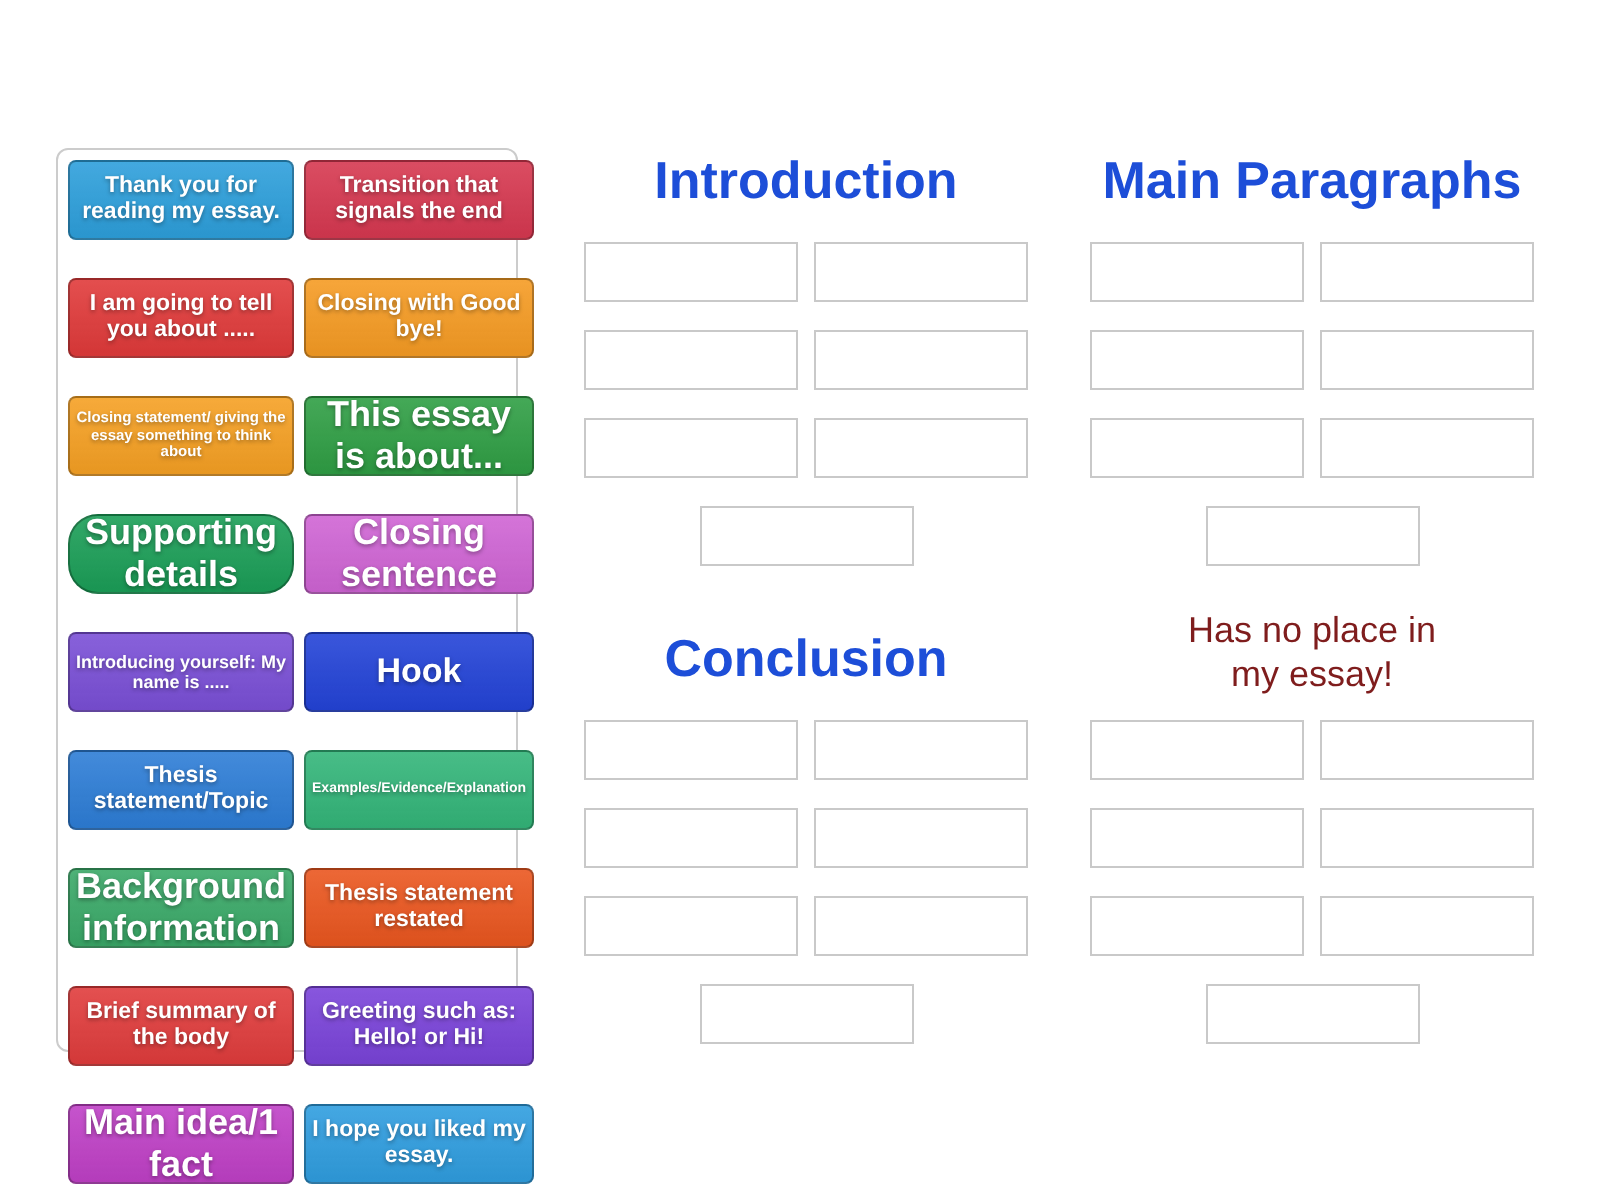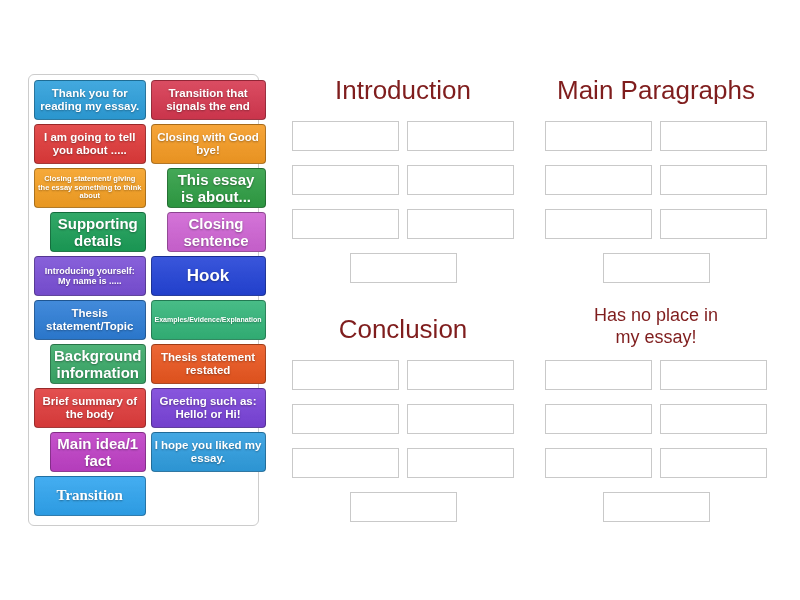--- a/index.html
+++ b/index.html
@@ -5,44 +5,44 @@
   * { box-sizing: border-box; }
   html, body { margin: 0; padding: 0; }
   body { font-family: "Liberation Sans", sans-serif; background: #fff; }
   #stage { position: relative; width: 800px; height: 600px; background: #ffffff; overflow: hidden; }
 
   
   #word-bank {
     position: absolute; left: 28px; top: 74px; width: 231px; height: 452px;
     border: 1px solid #cccccc; border-radius: 6px; padding: 5px;
     display: grid; grid-template-columns: 1fr 1fr; grid-auto-rows: 40px;
-    gap: 4px 5px; align-content: start; background: #fff;
+    gap: 19px 5px; align-content: start; background: #fff;
   }
   .tile {
     display: flex; align-items: center; justify-content: center; text-align: center;
     color: #fff; font-weight: bold; line-height: 1.15;
     border: 1px solid rgba(0,0,0,0.28); border-radius: 4px; padding: 2px 3px;
     text-shadow: 0 1px 2px rgba(0,0,0,0.35);
     background-image: linear-gradient(rgba(255,255,255,0.10), rgba(0,0,0,0.06));
     cursor: grab; user-select: none;
   }
   .fs-micro { font-size: 7px; }
   .fs-tiny  { font-size: 7.5px; }
   .fs-small { font-size: 9px; text-align: center; }
   .fs-med   { font-size: 11.5px; }
-  .fs-large { font-size: 15px; margin-left: 16px; }
+  .fs-large { font-size: 18px; }
   .fs-xl    { font-size: 17px; }
   .fs-xl2   { font-size: 15px; font-family: Liberation Serif, serif; }
 
   
   .category { position: absolute; width: 222px; }
   .cat-header { display: flex; align-items: flex-start; justify-content: center; }
   .h46 { height: 46px; }
   .h55 { height: 55px; }
-  .cat-title { font-size: 26px; color: #7f1d1d; white-space: nowrap; }
+  .cat-title { font-size: 26px; color: #1d4ed8; white-space: nowrap; font-weight: bold; }
   .cat-title-sm { font-size: 18px; color: #7f1d1d; text-align: center; line-height: 1.22; max-width: 150px; }
   .slots { display: grid; grid-template-columns: 107px 107px; gap: 14px 8px; }
   .slot { height: 30px; background: #ffffff; border: 1px solid #c9c9c9; }
   .slot-center { grid-column: 1 / span 2; width: 107px; justify-self: center; }
 
   #cat-intro { left: 292px; top: 75px; }
   #cat-body { left: 545px; top: 75px; }
   #cat-conclusion { left: 292px; top: 314px; }
   #cat-noplace { left: 545px; top: 305px; }
 </style>
@@ -51,21 +51,21 @@
 
 <div id="stage">
 
   <div id="word-bank">
     <div class="tile fs-med" style="background-color: rgb(45, 159, 219);">Thank you for reading my essay.</div>
     <div class="tile fs-med" style="background-color: rgb(214, 56, 80);">Transition that signals the end</div>
     <div class="tile fs-med" style="background-color: rgb(224, 58, 58);">I am going to tell you about .....</div>
     <div class="tile fs-med" style="background-color: rgb(245, 155, 35);">Closing with Good bye!</div>
     <div class="tile fs-tiny" style="background-color: rgb(245, 160, 35);">Closing statement/ giving the essay something to think about</div>
     <div class="tile fs-large" style="background-color: rgb(47, 158, 68);">This essay is about...</div>
-    <div class="tile fs-large" style="background-color: rgb(27, 158, 87);">Supporting details</div>
+    <div class="tile fs-large" style="background-color: rgb(27, 158, 87); border-radius: 15px;">Supporting details</div>
     <div class="tile fs-large" style="background-color: rgb(207, 100, 212);">Closing sentence</div>
     <div class="tile fs-small" style="background-color: rgb(122, 79, 214);">Introducing yourself: My name is .....</div>
     <div class="tile fs-xl" style="background-color: rgb(35, 67, 215);">Hook</div>
     <div class="tile fs-med" style="background-color: rgb(45, 125, 214);">Thesis statement/Topic</div>
     <div class="tile fs-micro" style="background-color: rgb(51, 181, 121);">Examples/Evidence/Explanation</div>
     <div class="tile fs-large" style="background-color: rgb(58, 169, 104);">Background information</div>
     <div class="tile fs-med" style="background-color: rgb(234, 86, 31); text-align: center;">Thesis statement restated</div>
     <div class="tile fs-med" style="background-color: rgb(224, 60, 60);">Brief summary of the body</div>
     <div class="tile fs-med" style="background-color: rgb(122, 67, 217);">Greeting such as: Hello! or Hi!</div>
     <div class="tile fs-large" style="background-color: rgb(191, 64, 198);">Main idea/1 fact</div>

